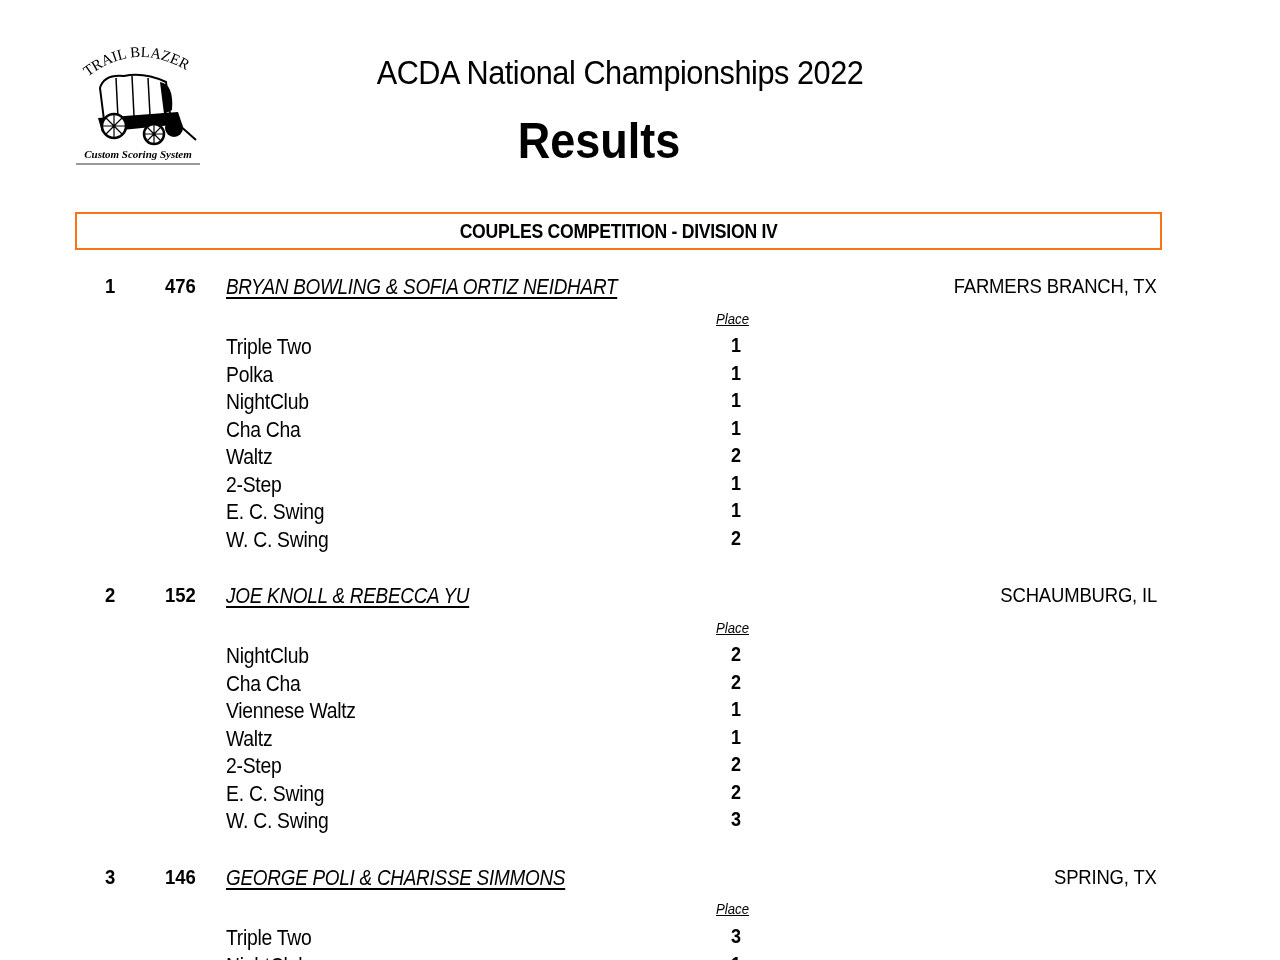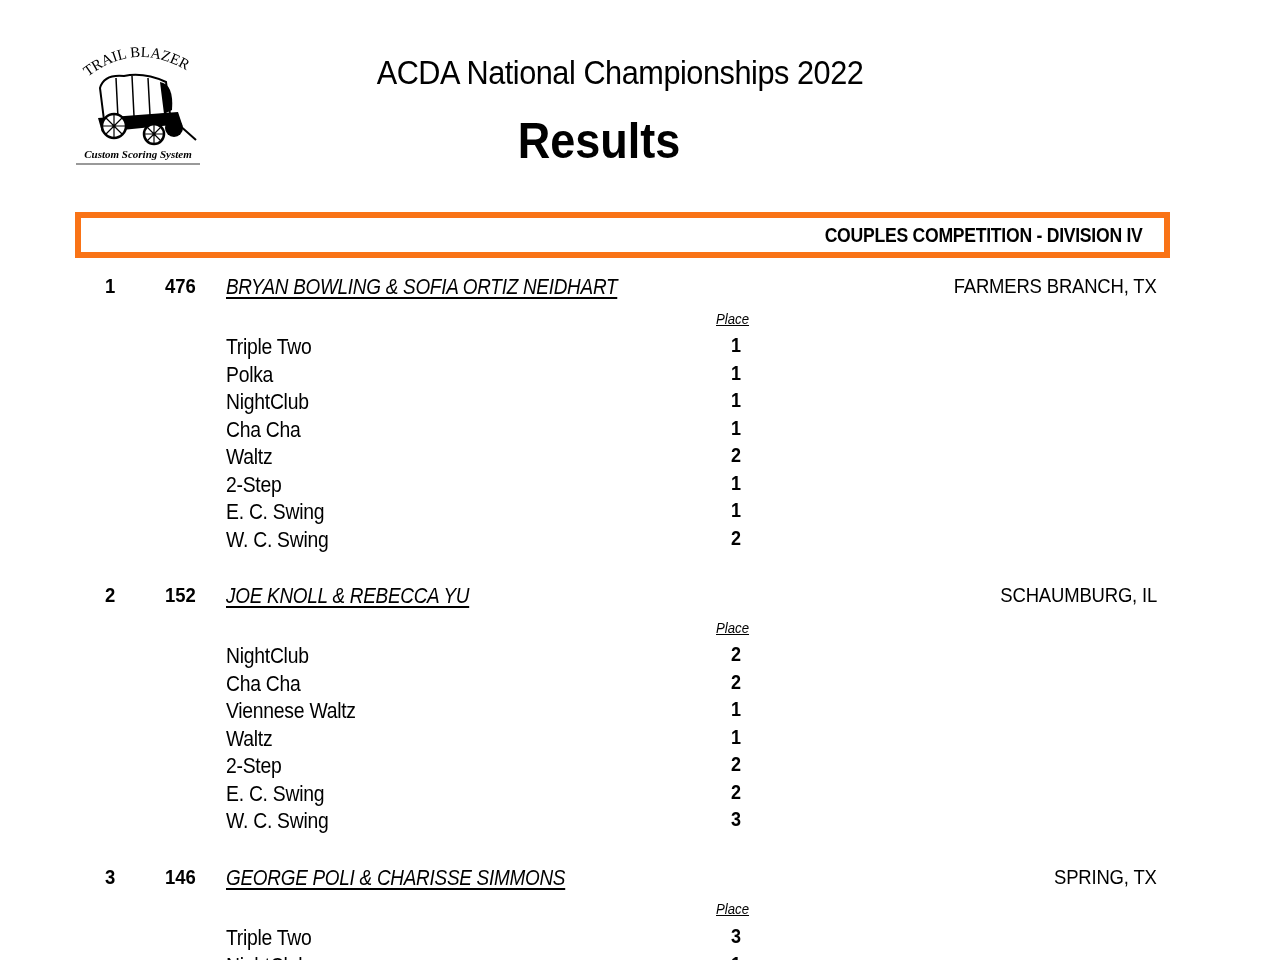--- a/index.html
+++ b/index.html
@@ -41,21 +41,21 @@
     }
     .results-title {
       position: absolute; left: 0; width: 1198px; top: 112px;
       text-align: center; font-size: 50px; font-weight: bold;
       transform: scaleX(0.9); transform-origin: 599px 0;
     }
 
     
     .division-box {
       position: absolute; left: 75px; top: 212px; width: 1083px; height: 34px;
-      border: 6px solid #f97316; text-align: right;
+      border: 2px solid #f97316; text-align: center;
     }
     .division-label {
       display: inline-block; font-size: 20px; font-weight: bold; line-height: 34px;
       transform: scaleX(0.88); letter-spacing: -0.3px;
     }
 
     
     .entry { position: absolute; left: 0; width: 1280px; }
     .entry-head { position: relative; height: 30px; }
     .place-num {

